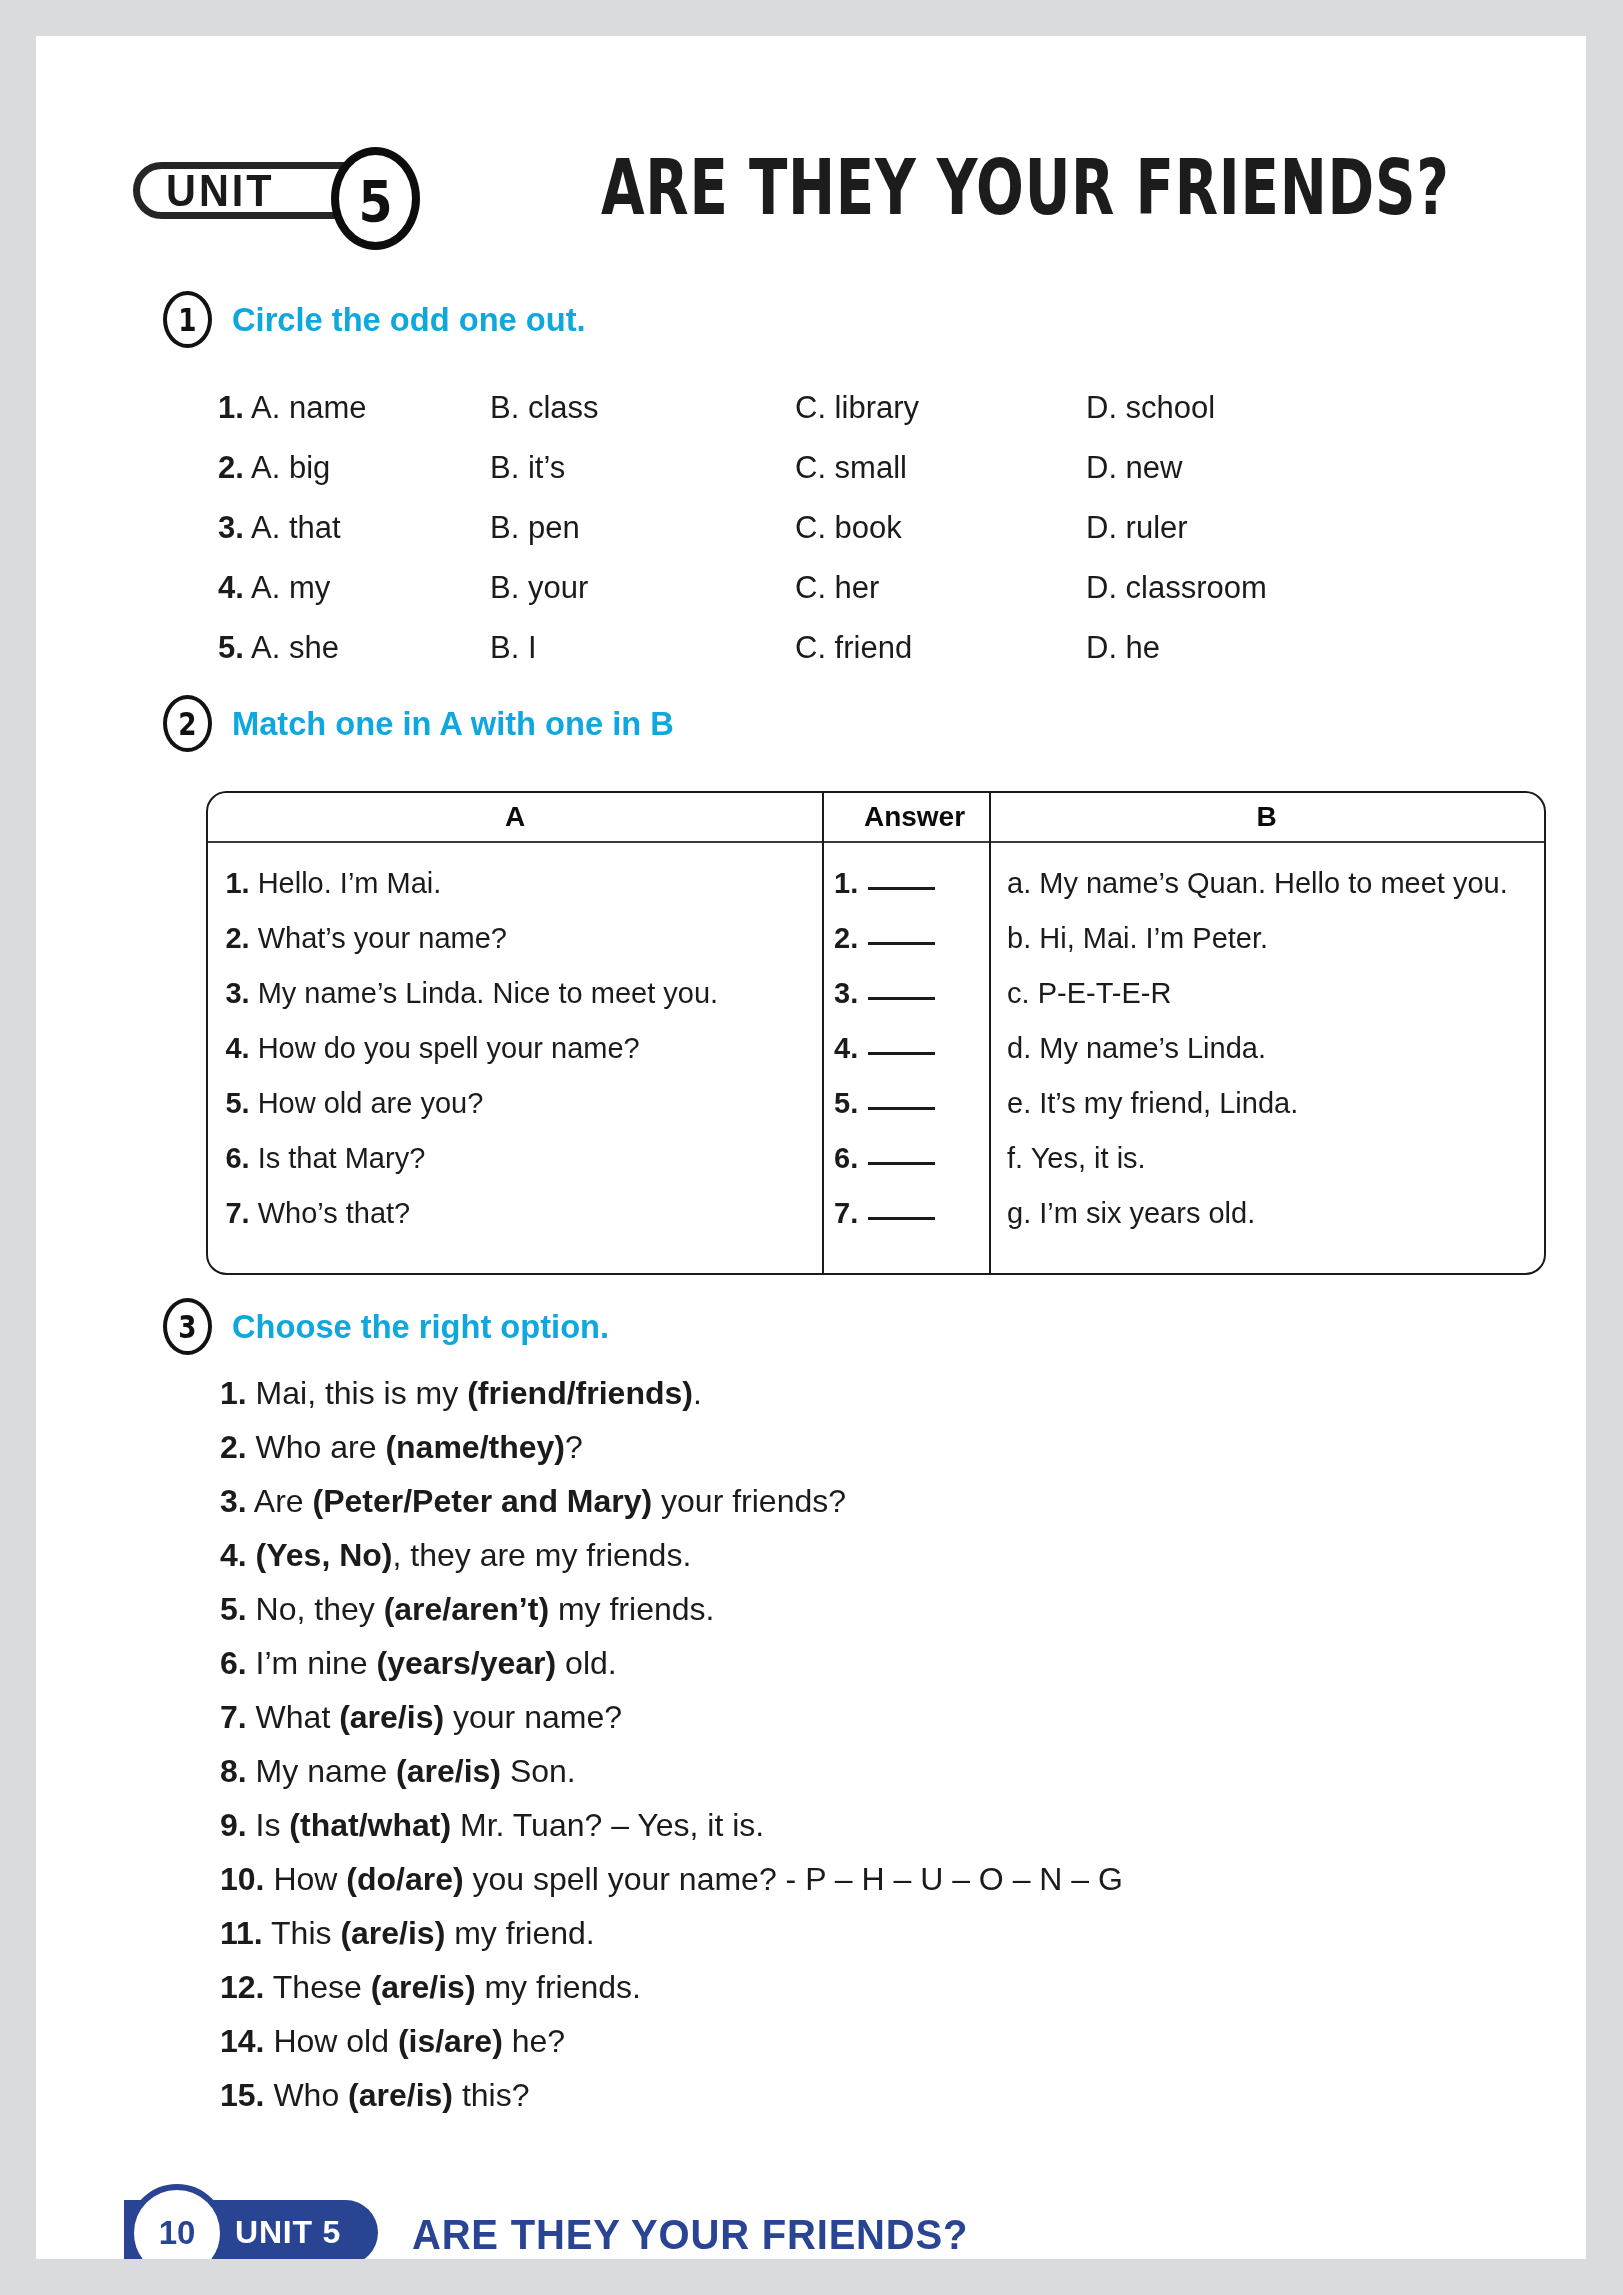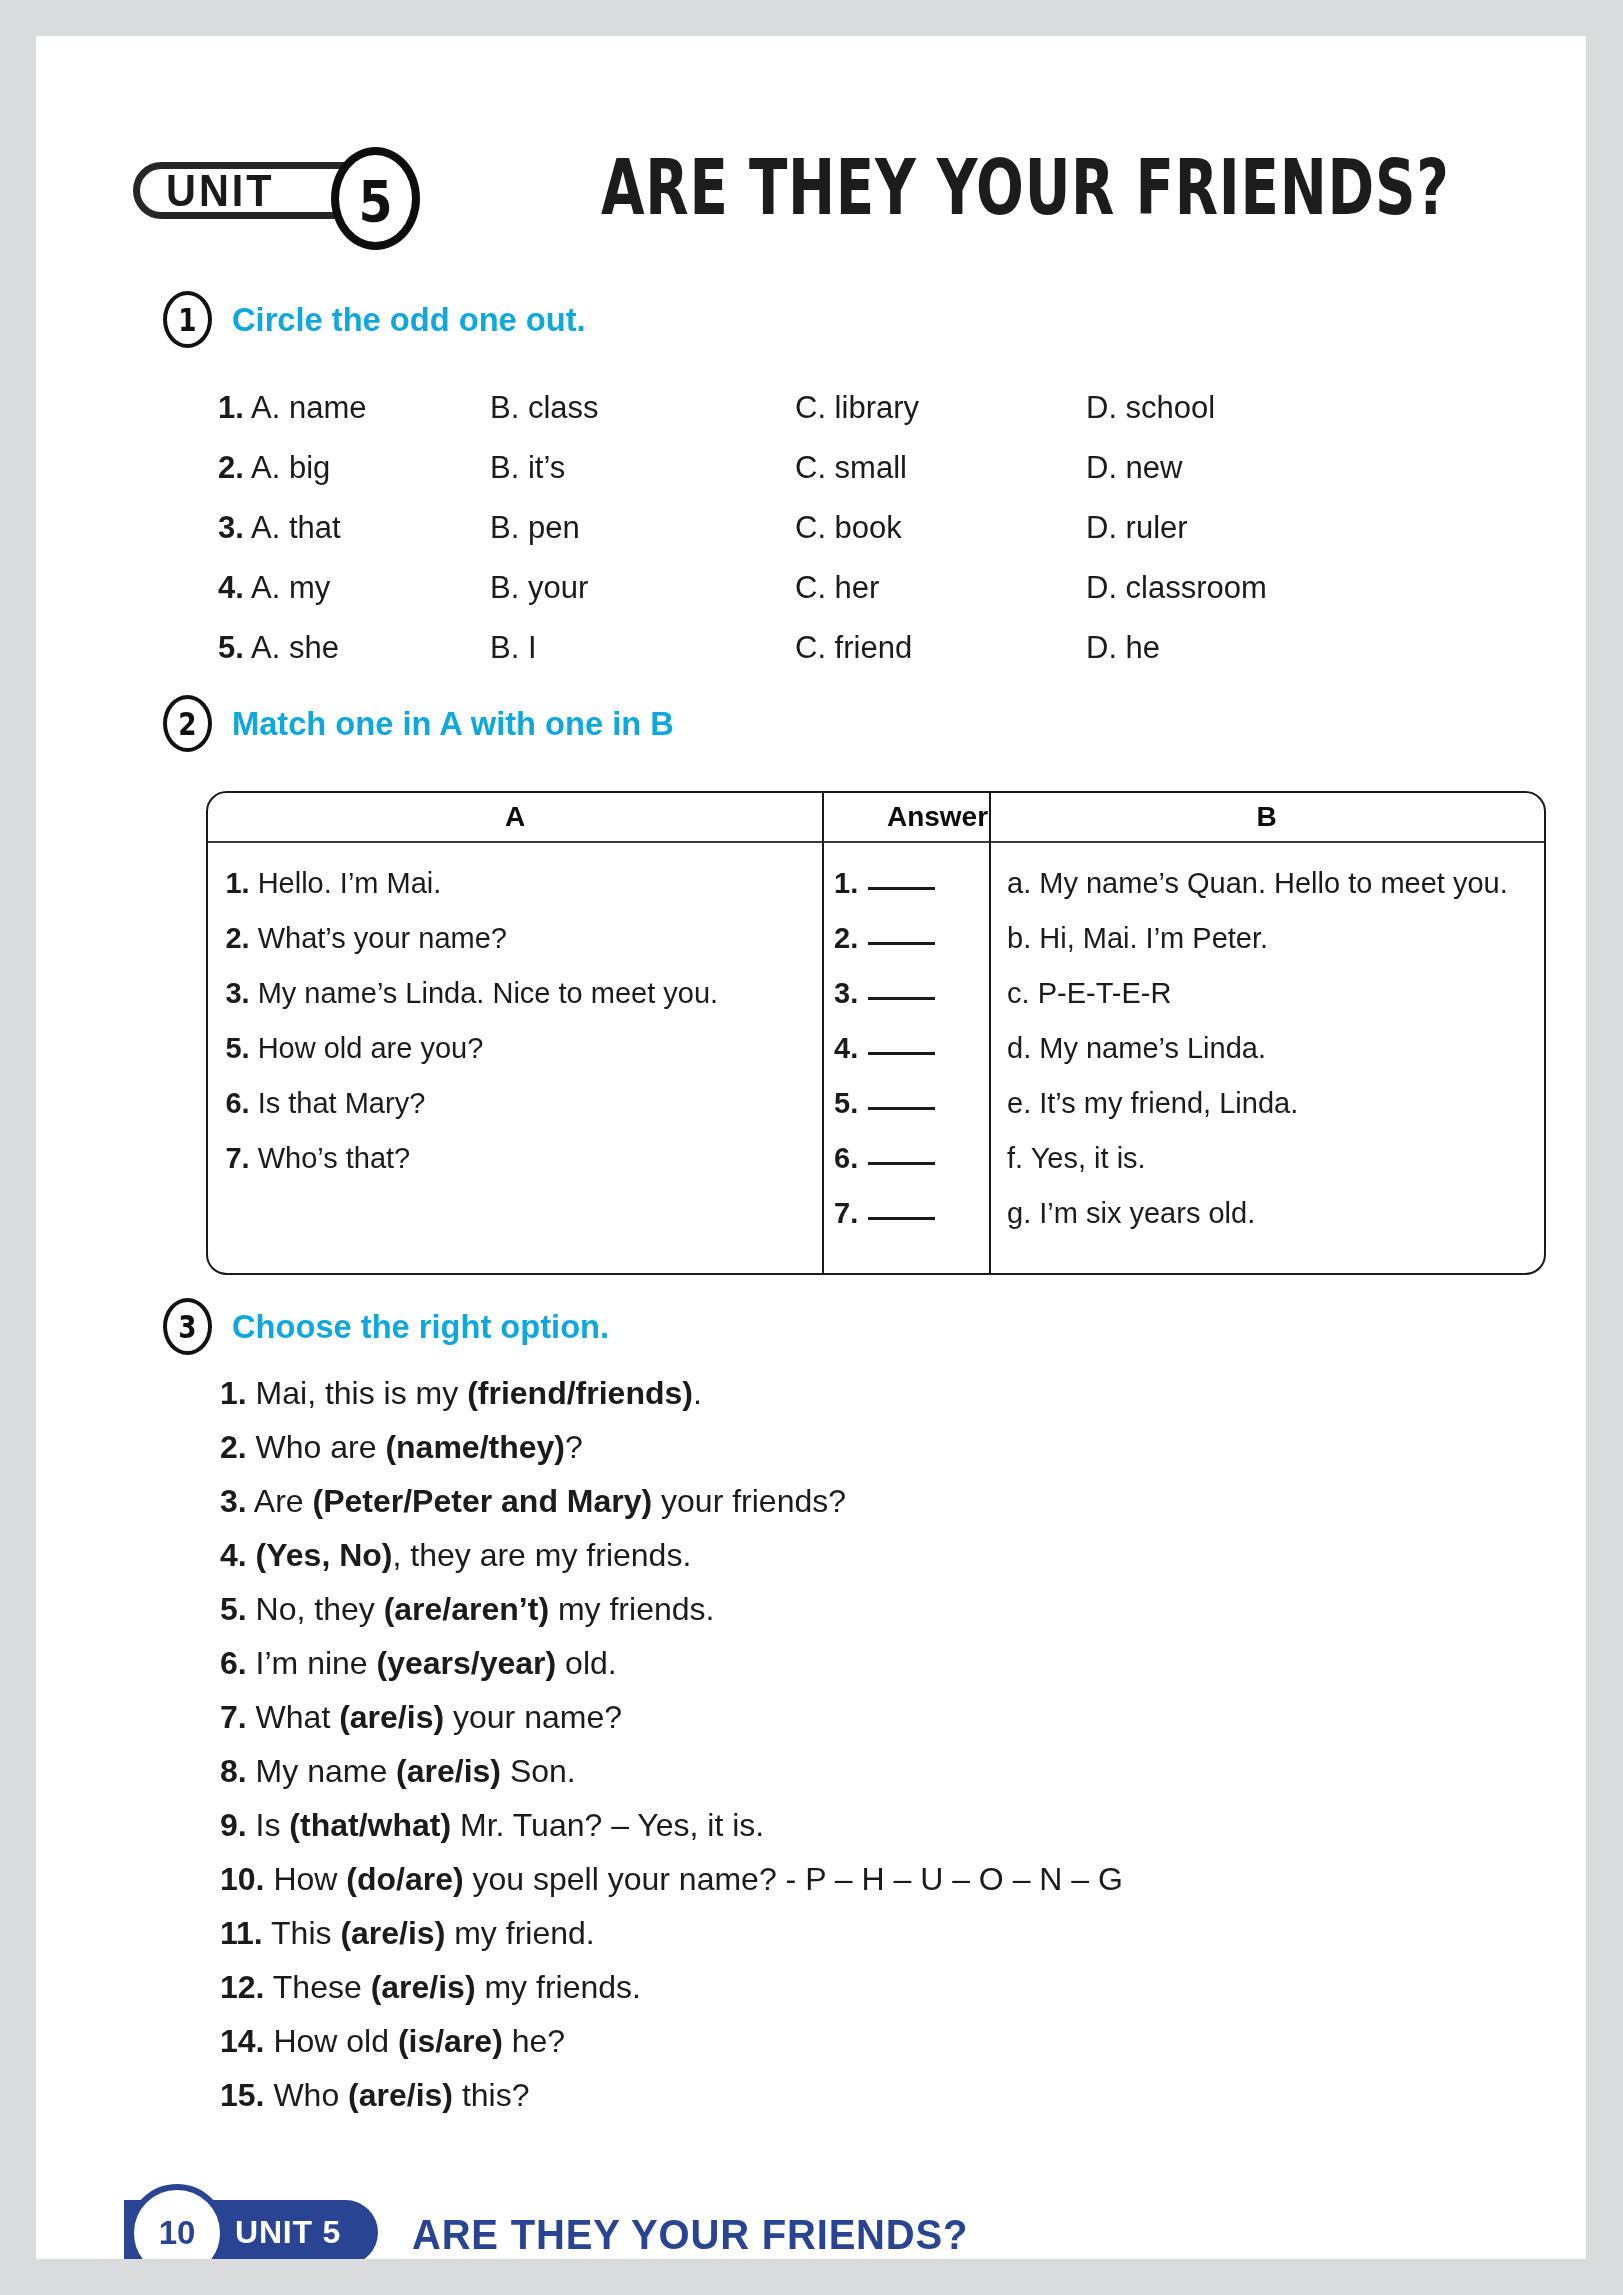--- a/index.html
+++ b/index.html
@@ -197,21 +197,21 @@
     position: absolute;
     top: 10.3px;
     font-family: "Liberation Sans", sans-serif;
     font-weight: bold;
     font-size: 28px;
     line-height: 28.5px;
     color: #0c0c0c;
     text-align: center;
   }
   .mt-head .hA { left: 0;    width: 614px; }
-  .mt-head .hAns { left: 614px; width: 185px; padding-left: 23px; }
+  .mt-head .hAns { left: 614px; width: 185px; }
   .mt-head .hB { left: 781px; width: 555px; }
 
   .mt-vline {
     position: absolute;
     top: 0;
     bottom: 0;
     width: 2.4px;
     background: #1a1a1a;
   }
   .mt-v1 { left: 614px; }
@@ -430,20 +430,21 @@
       <div class="h hAns">Answer</div>
       <div class="h hB">B</div>
     </div>
     <div class="mt-vline mt-v1"></div>
     <div class="mt-vline mt-v2"></div>
 
     <div class="mt-colA">
       <div class="mt-item"><b>1.</b> <span>Hello. I’m Mai.</span></div>
       <div class="mt-item"><b>2.</b> <span>What’s your name?</span></div>
       <div class="mt-item"><b>3.</b> <span>My name’s Linda. Nice to meet you.</span></div>
+      <div class="mt-item"><b>4.</b> <span>How do you spell your name?</span></div>
       <div class="mt-item"><b>5.</b> <span>How old are you?</span></div>
       <div class="mt-item"><b>6.</b> <span>Is that Mary?</span></div>
       <div class="mt-item"><b>7.</b> <span>Who’s that?</span></div>
     </div>
 
     <div class="mt-colAns">
       <div class="mt-ansitem"><span>1.</span><span class="blank"></span></div>
       <div class="mt-ansitem"><span>2.</span><span class="blank"></span></div>
       <div class="mt-ansitem"><span>3.</span><span class="blank"></span></div>
       <div class="mt-ansitem"><span>4.</span><span class="blank"></span></div>

